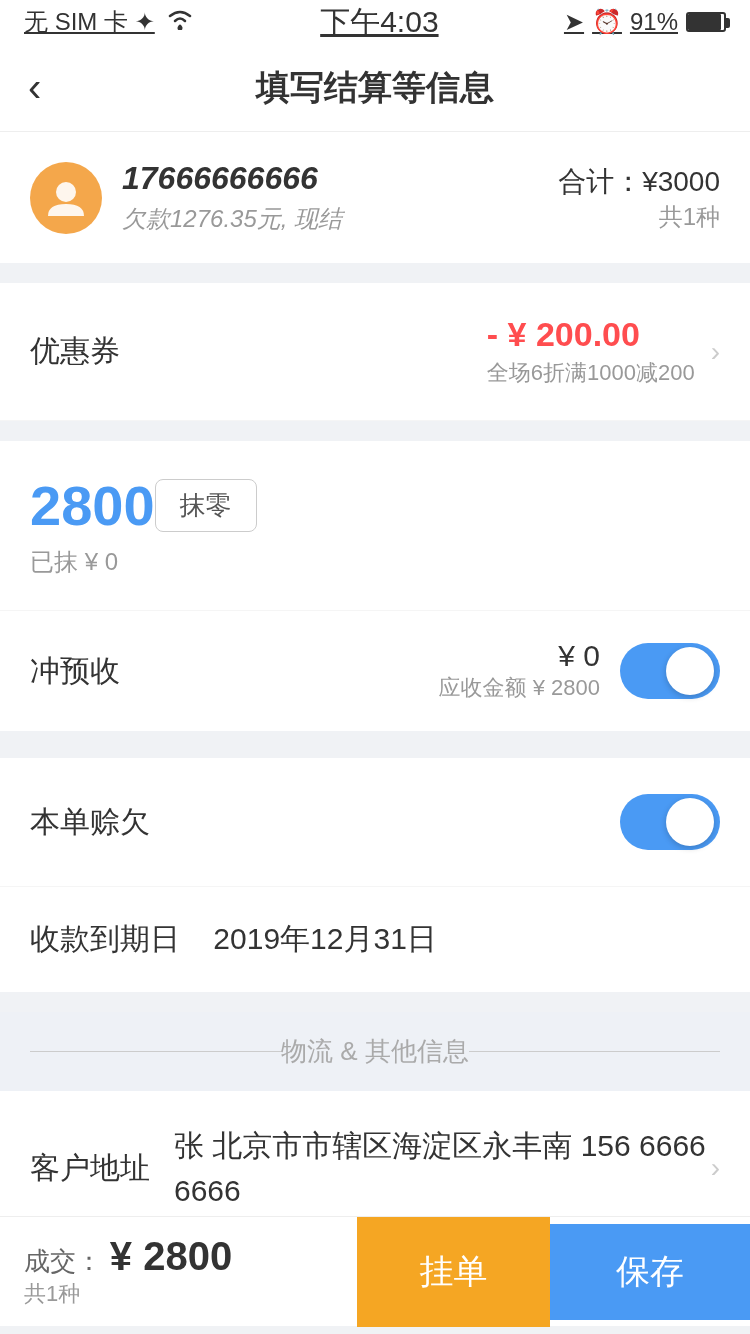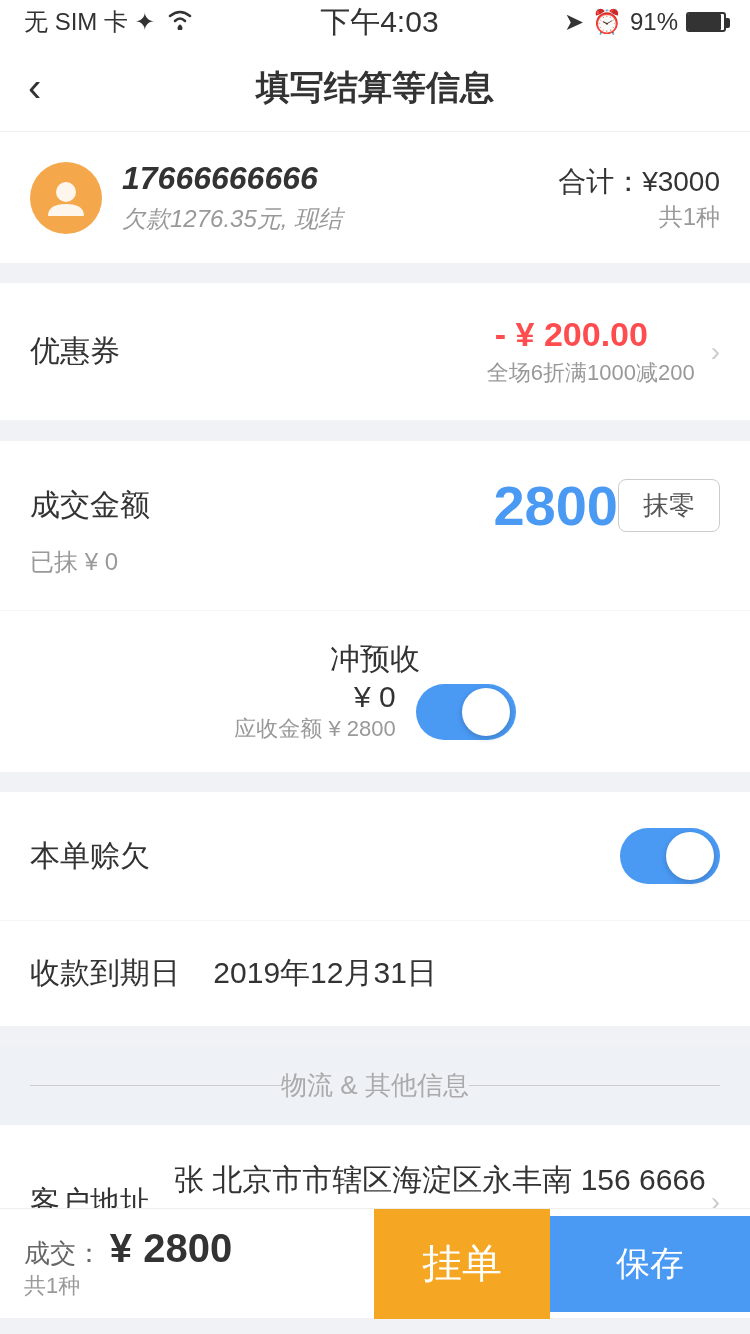--- a/index.html
+++ b/index.html
@@ -16,20 +16,21 @@
     
     .status-bar {
       height: 44px;
       background: #fff;
       display: flex;
       align-items: center;
       justify-content: space-between;
       padding: 8px 24px;
       font-size: 24px;
       color: #333;
+      text-decoration: underline;
     }
     .status-left { display: flex; align-items: center; gap: 10px; }
     .status-center { font-size: 30px; font-weight: 500; }
     .status-right { display: flex; align-items: center; gap: 8px; font-size: 24px; }
 
     
     .nav-bar {
       height: 88px;
       background: #fff;
       display: flex;
@@ -118,21 +119,20 @@
     }
     .row-right {
       display: flex;
       align-items: center;
       gap: 16px;
     }
     .coupon-amount {
       font-size: 34px;
       font-weight: 600;
       color: #ff4d4f;
-      margin-left: 8px;
     }
     .coupon-desc {
       font-size: 22px;
       color: #999;
       text-align: right;
       margin-top: 4px;
     }
     .chevron-right {
       color: #ccc;
       font-size: 28px;
@@ -175,21 +175,20 @@
     }
 
     
     .precollect-row {
       background: #fff;
       padding: 28px 30px;
       display: flex;
       align-items: center;
       justify-content: space-between;
       border-top: 1px solid #f5f5f5;
-      flex-direction: column;
     }
     .precollect-label { font-size: 30px; color: #333; }
     .precollect-right { display: flex; align-items: center; gap: 20px; }
     .precollect-amount-group { text-align: right; }
     .precollect-zero { font-size: 30px; color: #333; }
     .precollect-receivable { font-size: 22px; color: #999; }
 
     
     .toggle {
       width: 100px;
@@ -211,20 +210,21 @@
       box-shadow: 0 2px 6px rgba(0,0,0,0.2);
     }
 
     
     .debt-row {
       background: #fff;
       padding: 36px 30px;
       display: flex;
       align-items: center;
       justify-content: space-between;
+      margin-top: 7px;
     }
     .debt-label { font-size: 30px; color: #333; }
 
     
     .duedate-row {
       background: #fff;
       padding: 32px 30px;
       border-top: 1px solid #f5f5f5;
     }
     .duedate-content {
@@ -273,21 +273,21 @@
 
     
     .bottom-spacer {
       height: 220px;
       background: #f0f2f5;
     }
 
     
     .bottom-bar {
       position: fixed;
-      bottom: 16px;
+      bottom: 8px;
       width: 750px;
       height: 110px;
       background: #fff;
       display: flex;
       align-items: center;
       border-top: 1px solid #eee;
     }
     .bottom-info {
       flex: 1;
       padding: 0 24px;
@@ -299,27 +299,27 @@
     .bottom-info .deal-amount {
       font-size: 40px;
       font-weight: 700;
       color: #333;
     }
     .bottom-info .deal-count {
       font-size: 22px;
       color: #999;
     }
     .btn-hang {
-      width: 176px;
+      width: 193px;
       height: 110px;
       background: #f5a623;
       display: flex;
       align-items: center;
       justify-content: center;
-      font-size: 40px;
+      font-size: 34px;
       color: #fff;
       font-weight: 500;
       cursor: pointer;
     }
     .btn-save {
       width: 200px;
       height: 96px;
       background: #4a9af4;
       display: flex;
       align-items: center;
@@ -419,21 +419,20 @@
         <div class="coupon-desc">全场6折满1000减200</div>
       </div>
       <span class="chevron-right">›</span>
     </div>
   </div>
 
   <div class="section-divider"></div>
 
   <div class="amount-section">
     <div class="amount-row">
-      <span class="amount-label">成交金额</span>
       <div class="amount-value-group">
         <span class="amount-main">2800</span>
         <button class="round-btn">抹零</button>
       </div>
     </div>
     <div class="amount-sub">已抹  ¥ 0</div>
   </div>
 
   <div class="precollect-row">
     <span class="precollect-label">冲预收</span>

